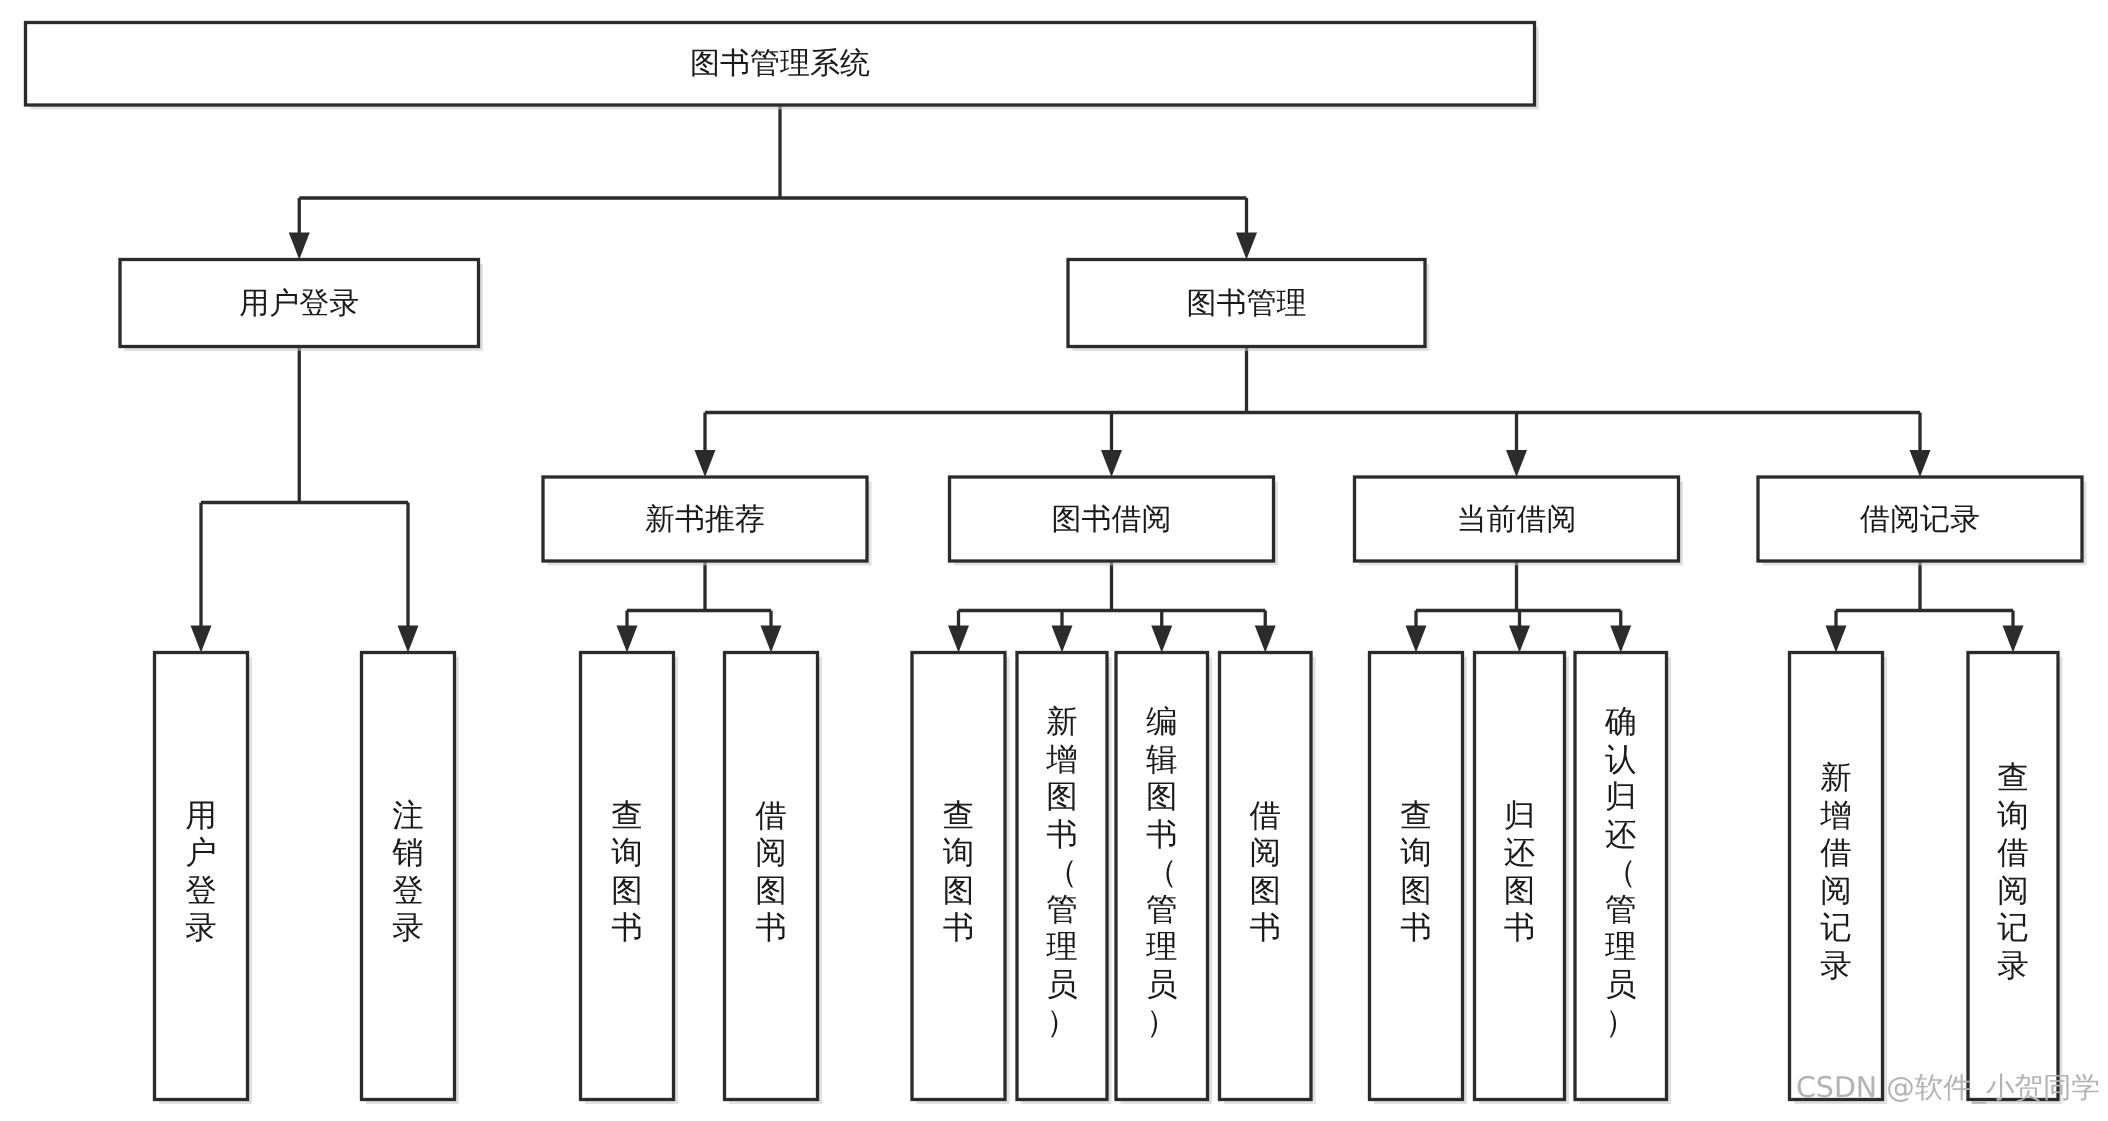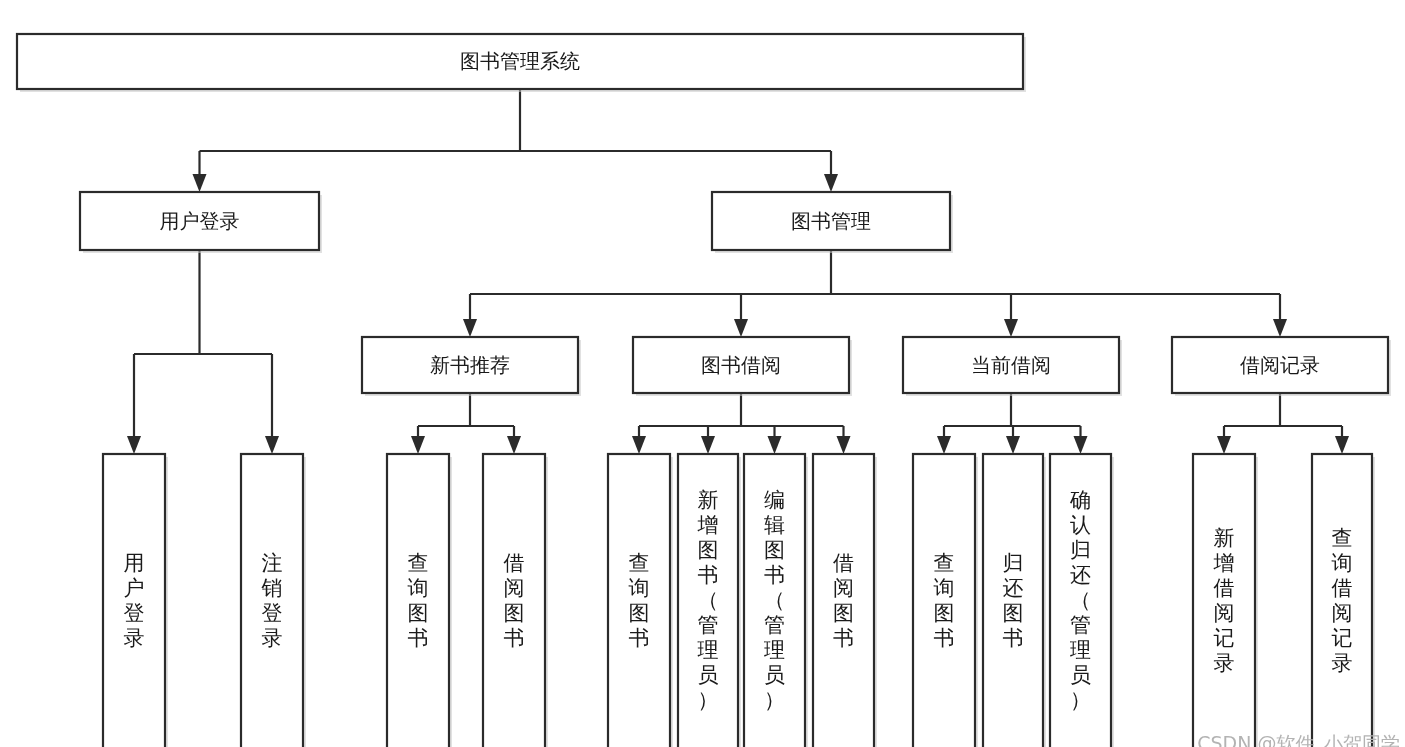--- a/index.html
+++ b/index.html
@@ -11,21 +11,20 @@
     width: 1405px;
     height: 747px;
     font-family: "DejaVu Sans", "Liberation Sans", sans-serif;
     overflow: hidden;
     position: relative;
   }
   #diagram-root {
     position: relative;
     width: 1405px;
     height: 586px;
-    margin-top: 19px;
   }
   svg.diagram {
     position: absolute;
     top: 0;
     left: 0;
     width: 1405px;
     height: 747px;
     display: block;
   }
   .node-box {

